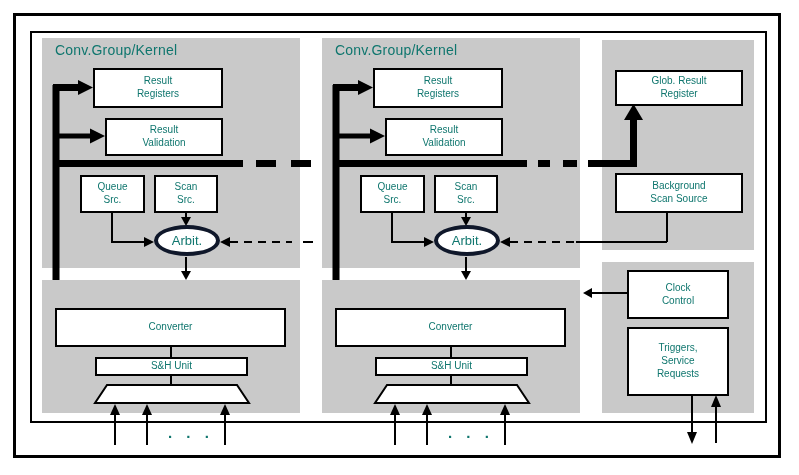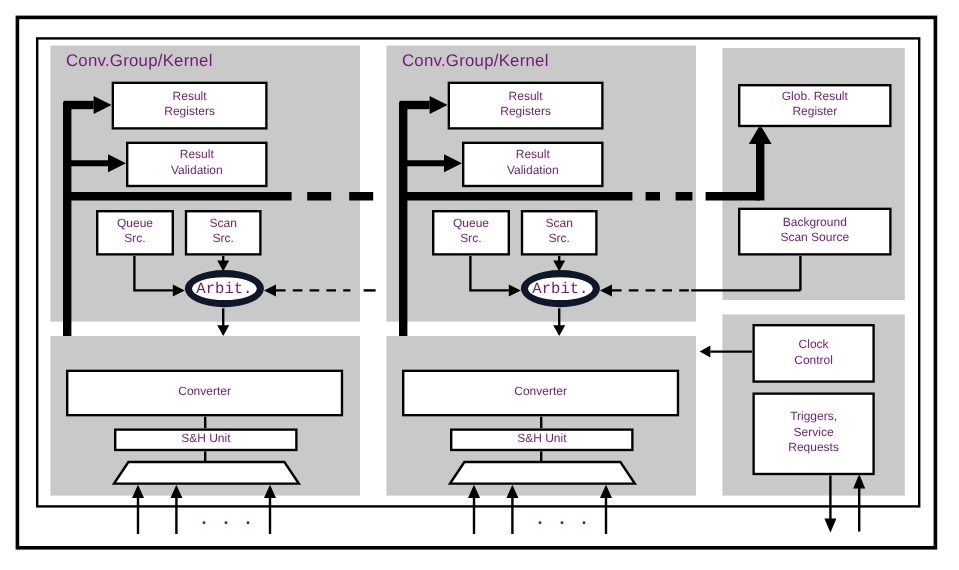--- a/index.html
+++ b/index.html
@@ -1,32 +1,32 @@
 <!DOCTYPE html>
 <html><head>
 <meta charset="utf-8">
 <style>
   html,body{margin:0;padding:0;background:#ffffff;}
   .stage{
     position:relative;width:799px;height:475px;background:#ffffff;overflow:hidden;
-    font-family:"Liberation Sans","DejaVu Sans",sans-serif;color:#701a75;
+    font-family:"Liberation Sans","DejaVu Sans",sans-serif;color:#0f766e;
   }
   .abs{position:absolute;box-sizing:border-box;}
   .frame-outer{border:3px solid #000;}
   .frame-inner{border:2px solid #000;}
   .panel{background:#c9c9c9;}
   .box{
     background:#ffffff;border:2px solid #000;
     display:flex;align-items:center;justify-content:center;text-align:center;
     font-size:10px;line-height:1.28;white-space:pre-line;z-index:4;
   }
   .ellipse{
-    background:#ffffff;border:6px solid #0f172a;border-radius:50%;
+    background:#ffffff;border:4px solid #0f172a;border-radius:50%;
     display:flex;align-items:center;justify-content:center;
-    font-size:13px;z-index:4;font-family:Liberation Mono, monospace;
+    font-size:13px;z-index:4;
   }
   .panel-title{font-size:14px;z-index:3;white-space:nowrap;letter-spacing:0.2px;}
   .dots{font-size:15px;font-weight:bold;letter-spacing:5px;z-index:3;}
   svg.wires{position:absolute;left:0;top:0;z-index:3;pointer-events:none;}
 </style>
 </head>
 <body>
 
 <div class="stage">
 

